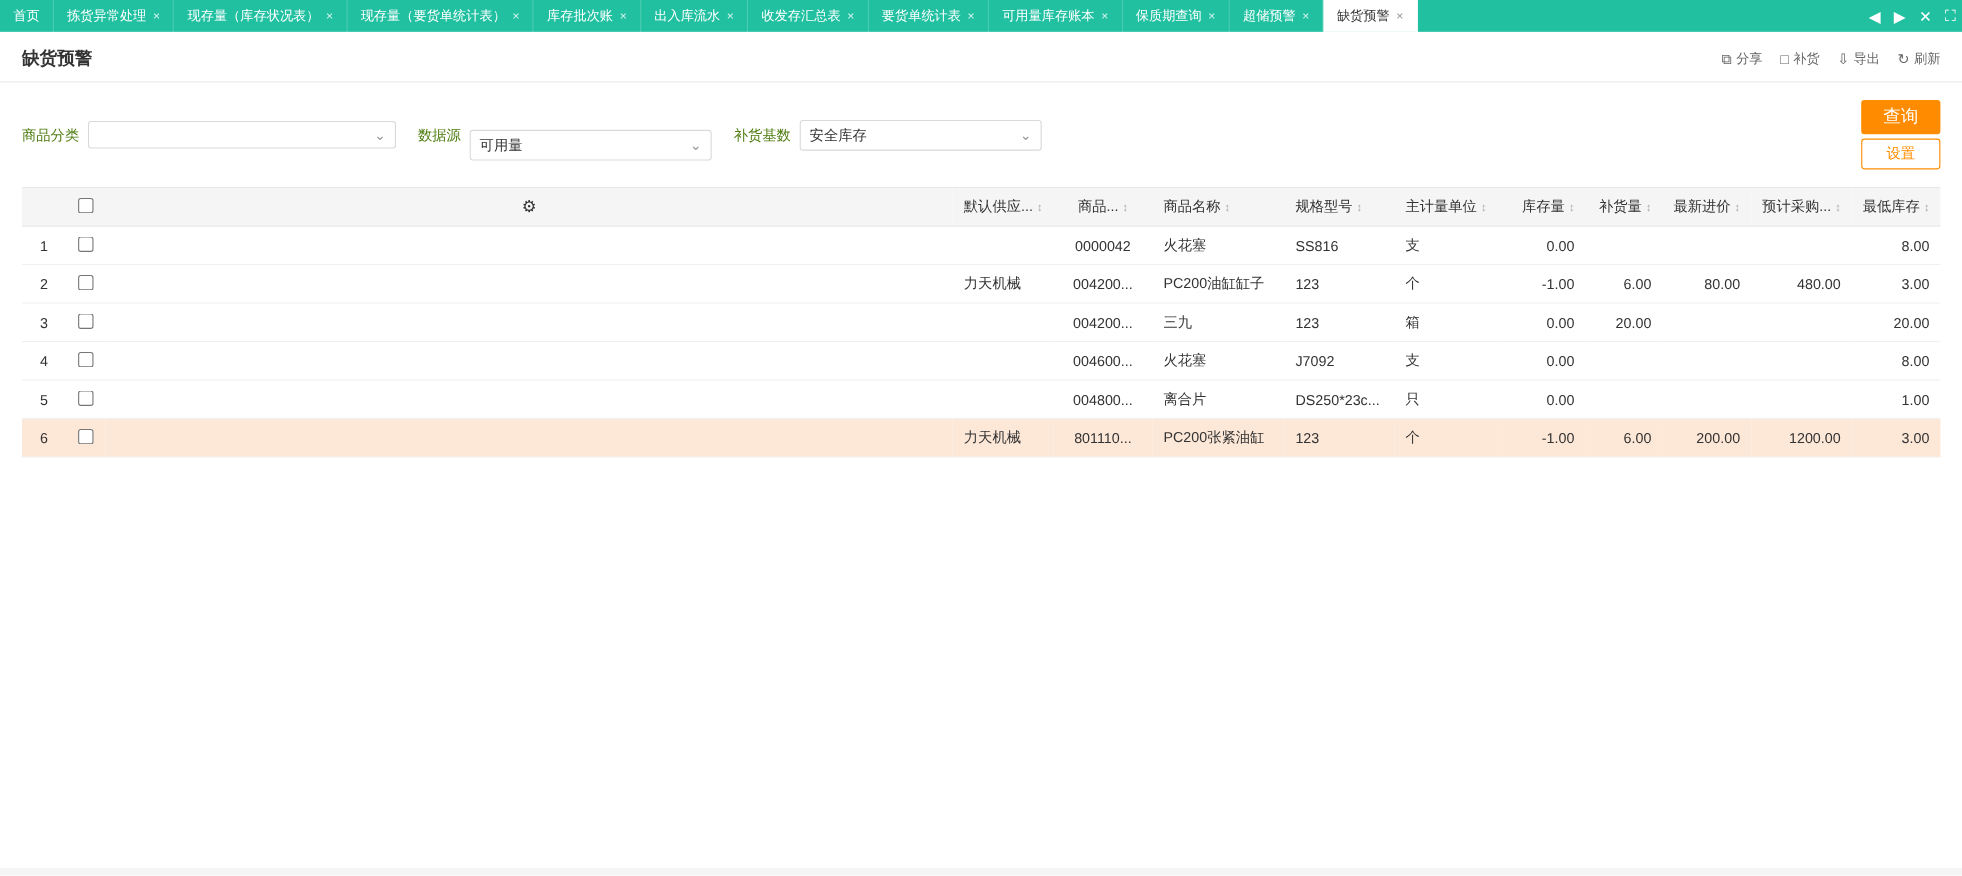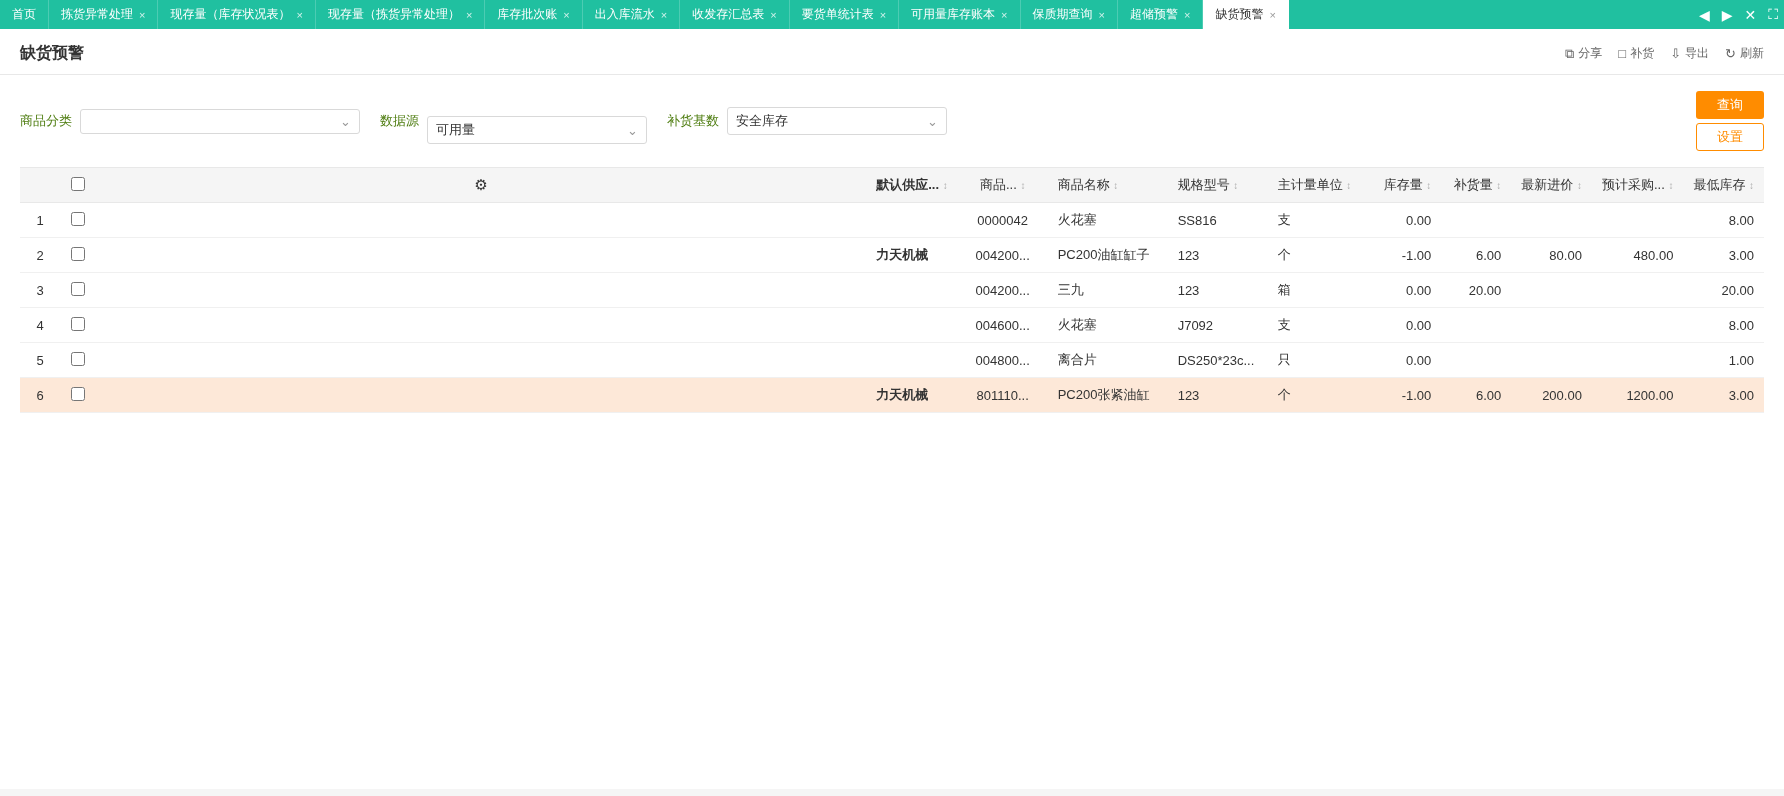--- a/index.html
+++ b/index.html
@@ -134,21 +134,21 @@
       flex-direction: column;
       gap: 4px;
     }
     .btn-query {
       background: #ff8c00;
       color: #fff;
       border: none;
       border-radius: 3px;
       padding: 5px 20px;
       cursor: pointer;
-      font-size: 13px;
+      font-size: 16px;
     }
     .btn-settings {
       background: #fff;
       color: #ff8c00;
       border: 1px solid #ff8c00;
       border-radius: 3px;
       padding: 4px 20px;
       cursor: pointer;
       font-size: 13px;
     }
@@ -185,21 +185,21 @@
     tbody tr.highlighted {
       background: #fde8d8;
     }
     tbody td {
       padding: 8px 10px;
       color: #333;
       white-space: nowrap;
     }
     .col-index { width: 40px; text-align: center; }
     .col-check { width: 36px; text-align: center; }
-    .col-supplier { width: 80px; font-weight: bold; }
+    .col-supplier { width: 80px; }
     .col-code { width: 90px; text-align: center; }
     .col-name { width: 120px; }
     .col-spec { width: 100px; }
     .col-unit { width: 80px; }
     .col-stock { width: 80px; text-align: right; }
     .col-replenish { width: 70px; text-align: right; }
     .col-price { width: 80px; text-align: right; }
     .col-plan { width: 80px; text-align: right; }
     .col-minstock { width: 80px; text-align: right; }
 
@@ -229,21 +229,21 @@
   </div>
   <div class="tab-item">
     <span>拣货异常处理</span>
     <span class="close-icon">×</span>
   </div>
   <div class="tab-item">
     <span>现存量（库存状况表）</span>
     <span class="close-icon">×</span>
   </div>
   <div class="tab-item">
-    <span>现存量（拣货异常处理）</span>
+    <span>现存量（要货单统计表）</span>
     <span class="close-icon">×</span>
   </div>
   <div class="tab-item">
     <span>库存批次账</span>
     <span class="close-icon">×</span>
   </div>
   <div class="tab-item">
     <span>出入库流水</span>
     <span class="close-icon">×</span>
   </div>

